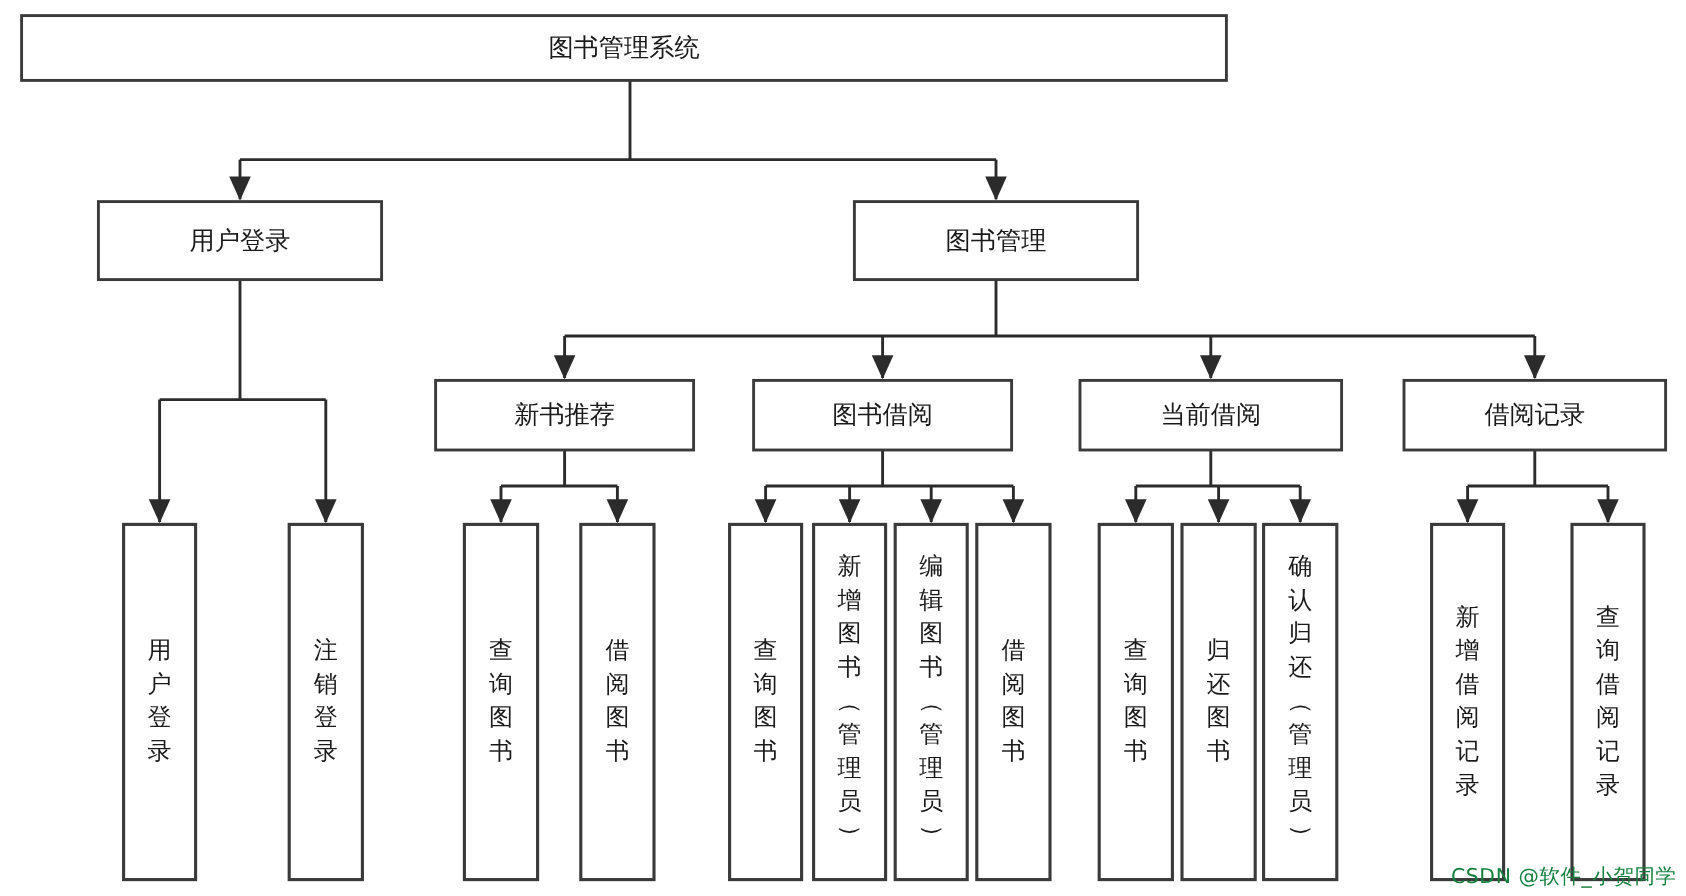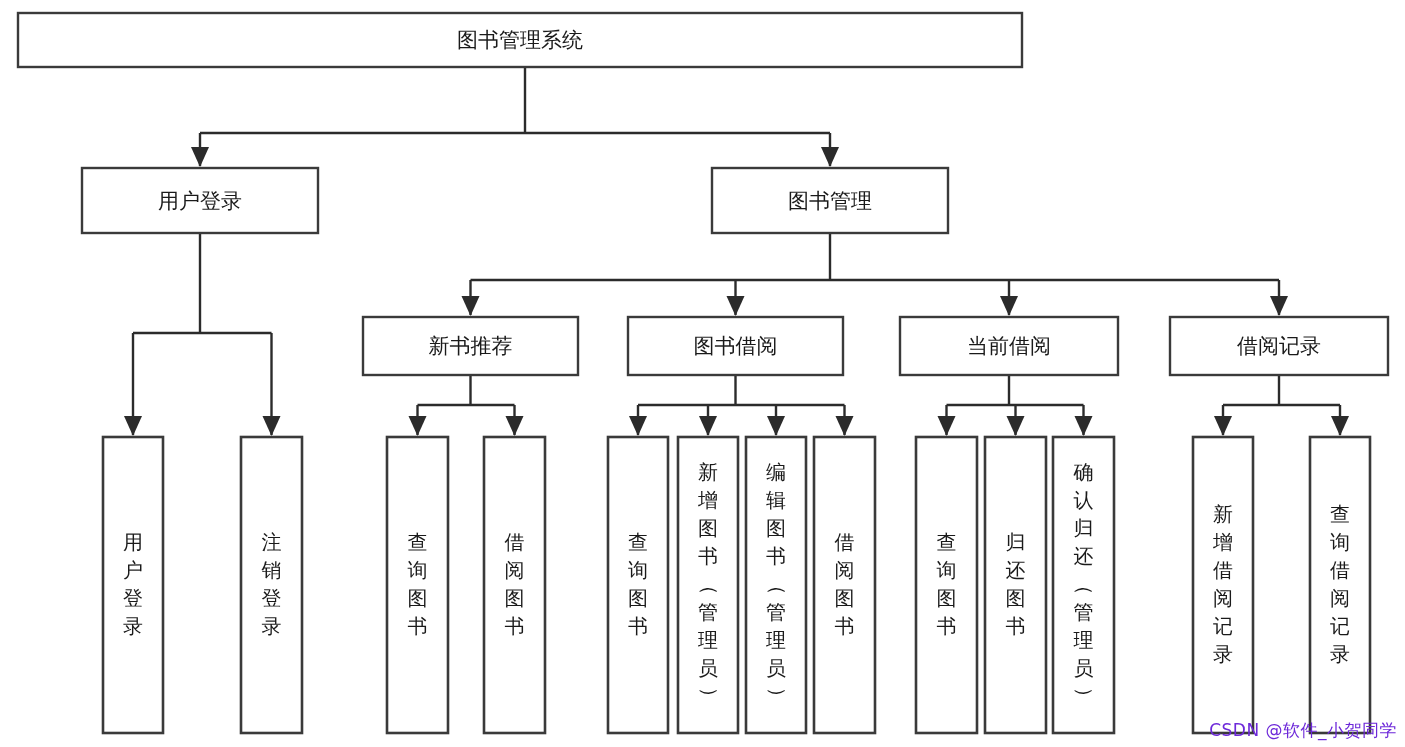--- a/index.html
+++ b/index.html
@@ -59,21 +59,21 @@
     fill: #1a1a1a;
     text-anchor: middle;
     dominant-baseline: middle;
   }
   .watermark {
     position: absolute;
     right: 8px;
     bottom: 5px;
     font-family: "DejaVu Sans", "Liberation Sans", sans-serif;
     font-size: 17px;
-    color: #6d28d9;
+    color: #15803d;
     letter-spacing: 0.5px;
     white-space: nowrap;
     user-select: none;
   }
 </style>
 </head>
 <body>
 
 <div id="diagram-root">
   <svg id="tree-svg" viewBox="0 0 1405 747">

